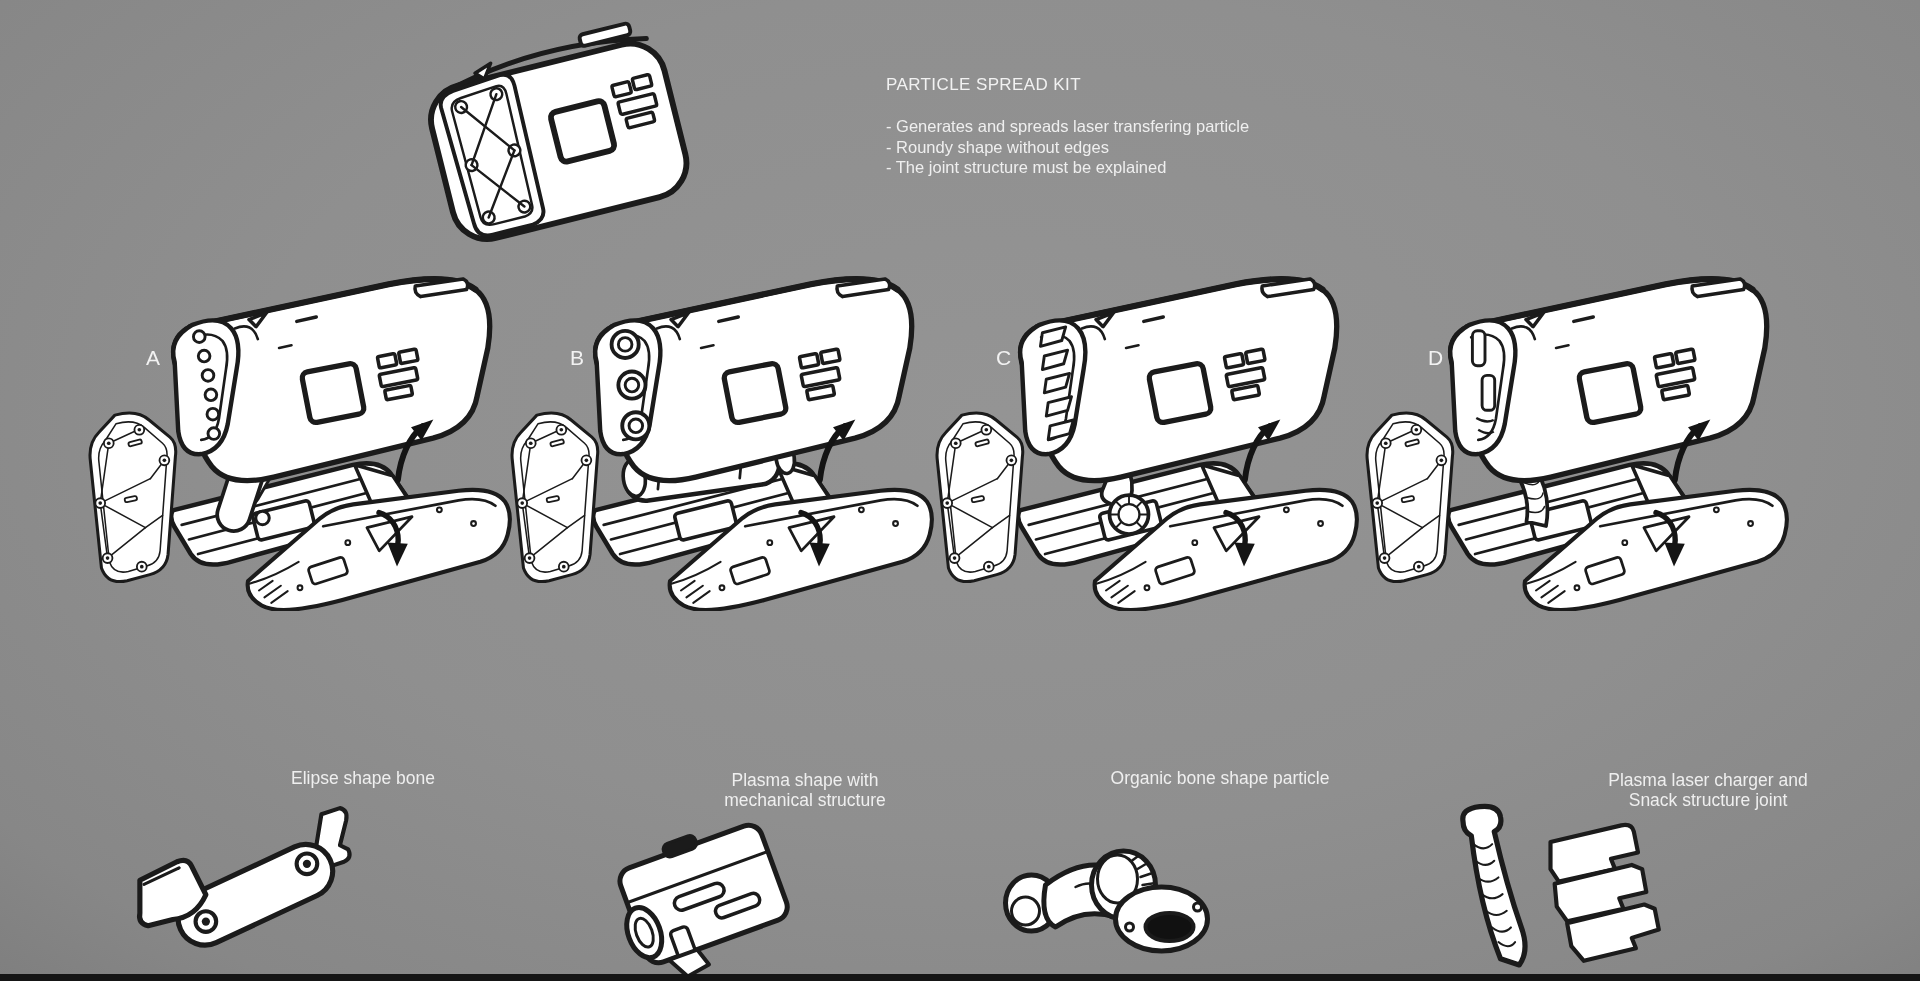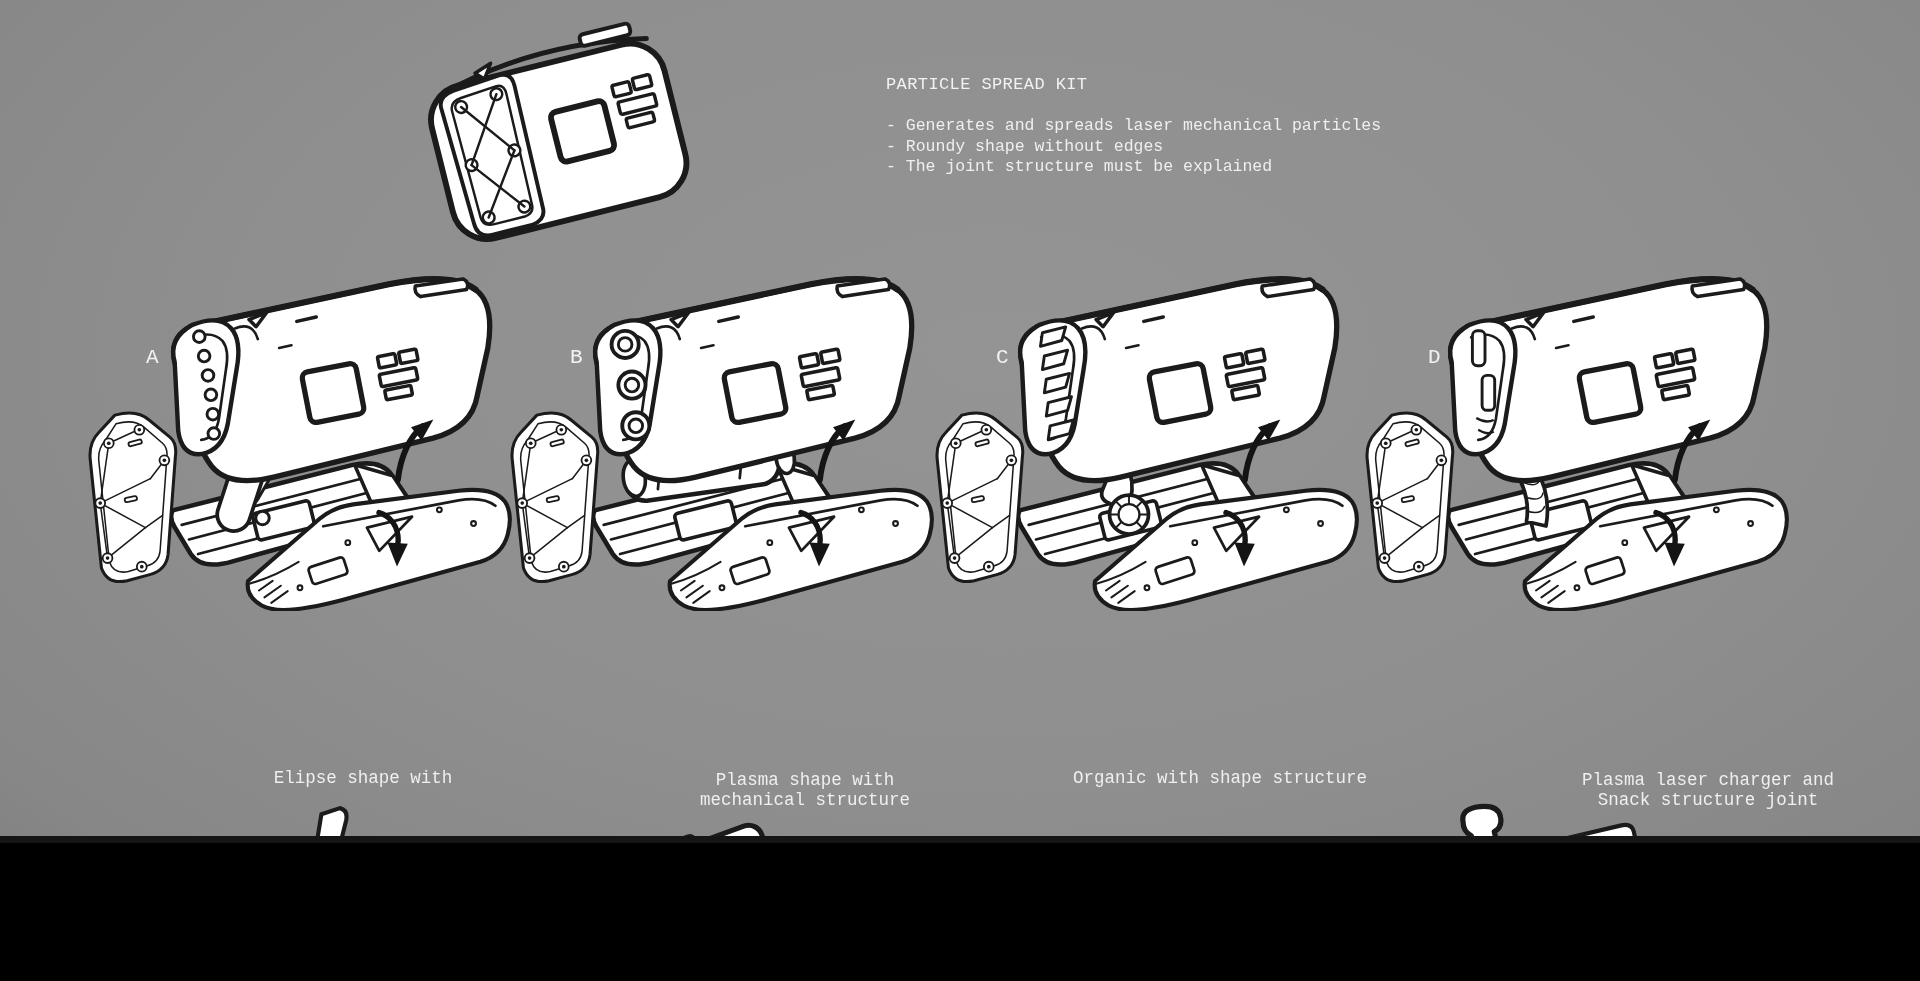--- a/index.html
+++ b/index.html
@@ -1,19 +1,19 @@
 <!DOCTYPE html>
 <html><head>
 <meta charset="utf-8">
 <style>
   html,body{margin:0;padding:0;background:#000;}
   .stage{
-    position:relative;width:1920px;height:843px;overflow:hidden;
+    position:relative;width:1920px;height:981px;overflow:hidden;
     background:radial-gradient(ellipse 1500px 850px at 52% 42%, #949494 0%, #8f8f8f 50%, #878787 82%, #7b7b7b 100%);
-    font-family:Liberation Mono, monospace;color:#f1f1f1;
+    font-family:Liberation Sans, sans-serif;color:#f1f1f1;
   }
   .abs{position:absolute;}
   .t-title{font-size:17px;letter-spacing:.4px;color:#f2f2f2;}
   .t-bullets{font-size:16.5px;line-height:20.6px;color:#efefef;}
   .t-bullets div{white-space:nowrap;}
   .vlabel{font-size:21px;color:#f2f2f2;}
   .caption{text-align:center;font-size:17.5px;line-height:19.5px;color:#efefef;}
   .bottombar{left:0;bottom:0;width:1920px;height:7px;background:#151515;}
   svg{display:block;}
 </style>
@@ -305,21 +305,21 @@
             <path d="M124,116 L198,98 L208,102 L212,122 L186,130 L190,140 L140,152 L128,138 Z"></path>
           </g>
         </g>
       </symbol>
 
     </defs>
   </svg>
 
   <div class="abs t-title" style="left:886px;top:75px">PARTICLE SPREAD KIT</div>
   <div class="abs t-bullets" style="left:886px;top:116px">
-    <div>- Generates and spreads laser mechanical particles</div>
+    <div>- Generates and spreads laser transfering particle</div>
     <div>- Roundy shape without edges</div>
     <div>- The joint structure must be explained</div>
   </div>
 
   <svg class="abs" style="left:408px;top:6px" width="300" height="265" viewBox="0 0 300 270">
     <use href="#mainDevice"></use>
   </svg>
 
   <div class="abs vlabel" style="left:146px;top:346px">A</div>
   <div class="abs vlabel" style="left:570px;top:346px">B</div>
@@ -368,29 +368,29 @@
     <use href="#jointD" x="122" y="112" width="120" height="175"></use>
     <use href="#topshell" x="48" y="-2" width="390" height="230"></use>
     <use href="#hoodD" x="108" y="60" width="50" height="126"></use>
     <use href="#sideplate" x="2" y="140" width="110" height="184"></use>
     <use href="#bottomshell" x="158" y="182" width="287" height="164"></use>
     <use href="#arrowUp" x="315" y="145" width="46" height="82"></use>
     <use href="#arrowDown" x="298" y="244" width="42" height="60"></use>
   </svg>
 
   <div class="abs caption" style="left:203px;top:769px;width:320px">
-    <div>Elipse shape with</div>
+    <div>Elipse shape bone</div>
     <div></div>
   </div>
   <div class="abs caption" style="left:655px;top:771px;width:300px">
     <div>Plasma shape with</div>
     <div>mechanical structure</div>
   </div>
   <div class="abs caption" style="left:1040px;top:769px;width:360px">
-    <div>Organic with shape structure</div>
+    <div>Organic bone shape particle</div>
     <div></div>
   </div>
   <div class="abs caption" style="left:1548px;top:771px;width:320px">
     <div>Plasma laser charger and</div>
     <div>Snack structure joint</div>
   </div>
 
   <svg class="abs" style="left:118px;top:804px" width="250" height="165" viewBox="0 0 240 160">
     <use href="#detailA"></use>
   </svg>

